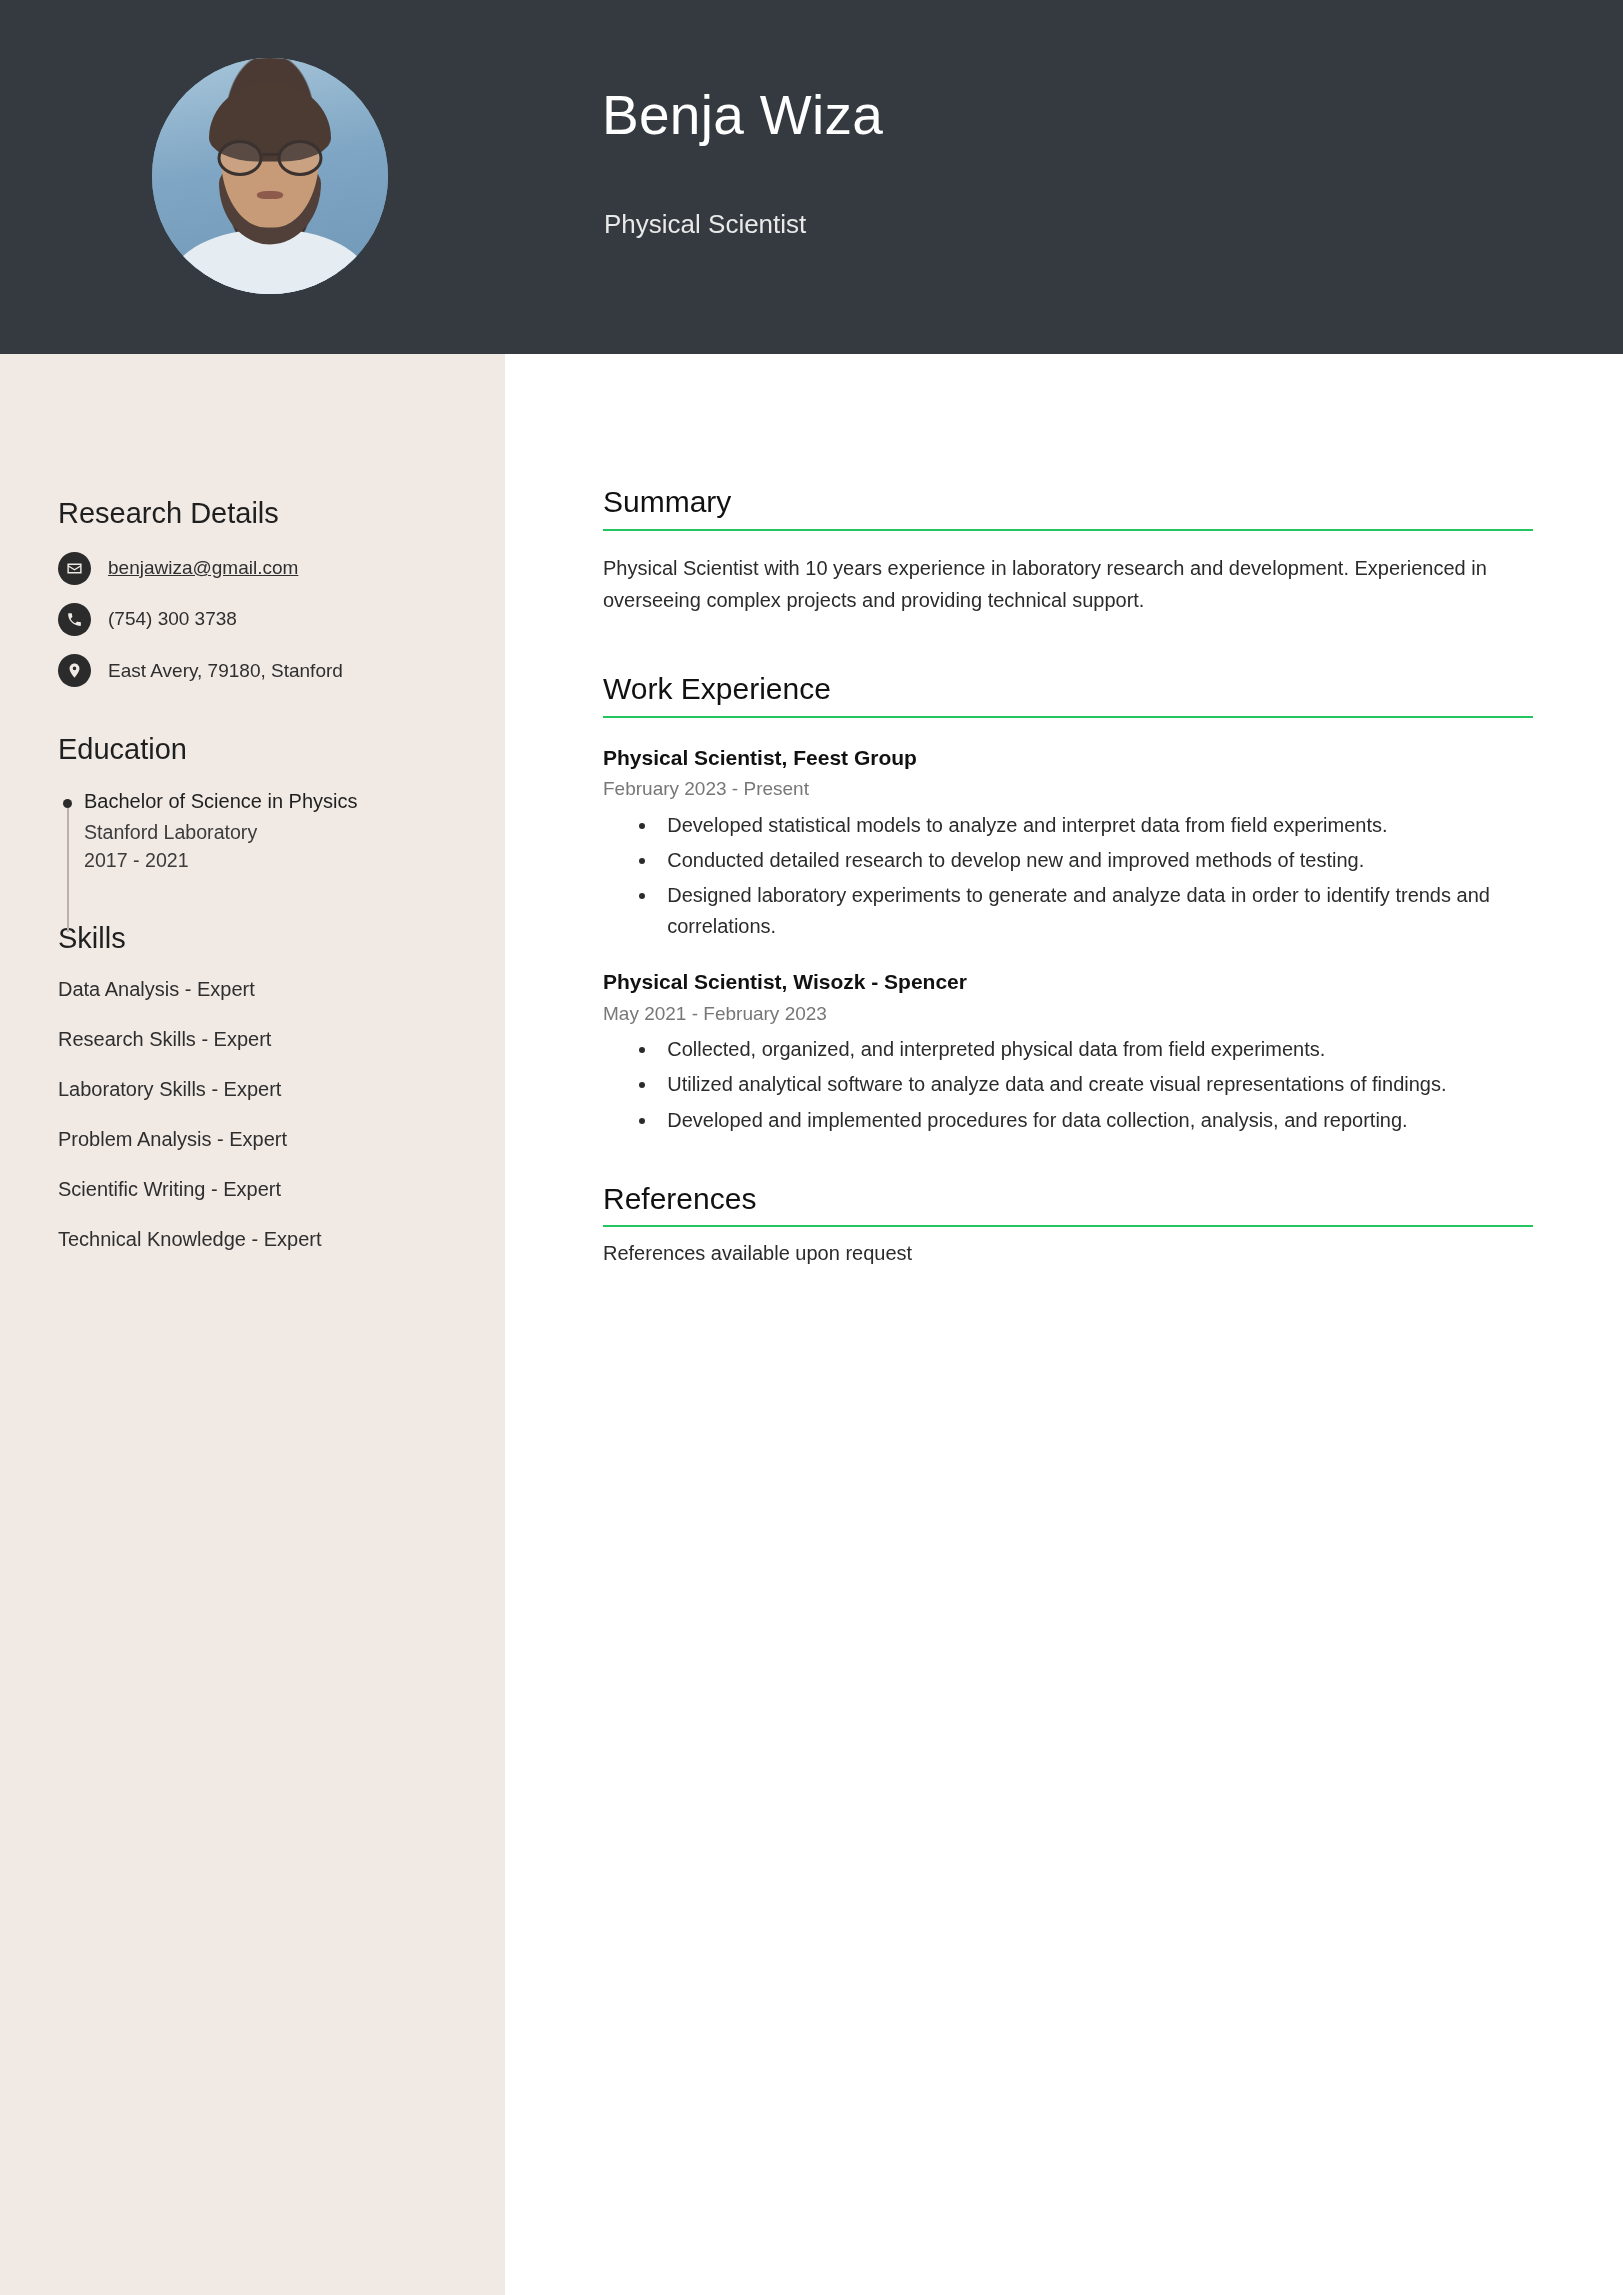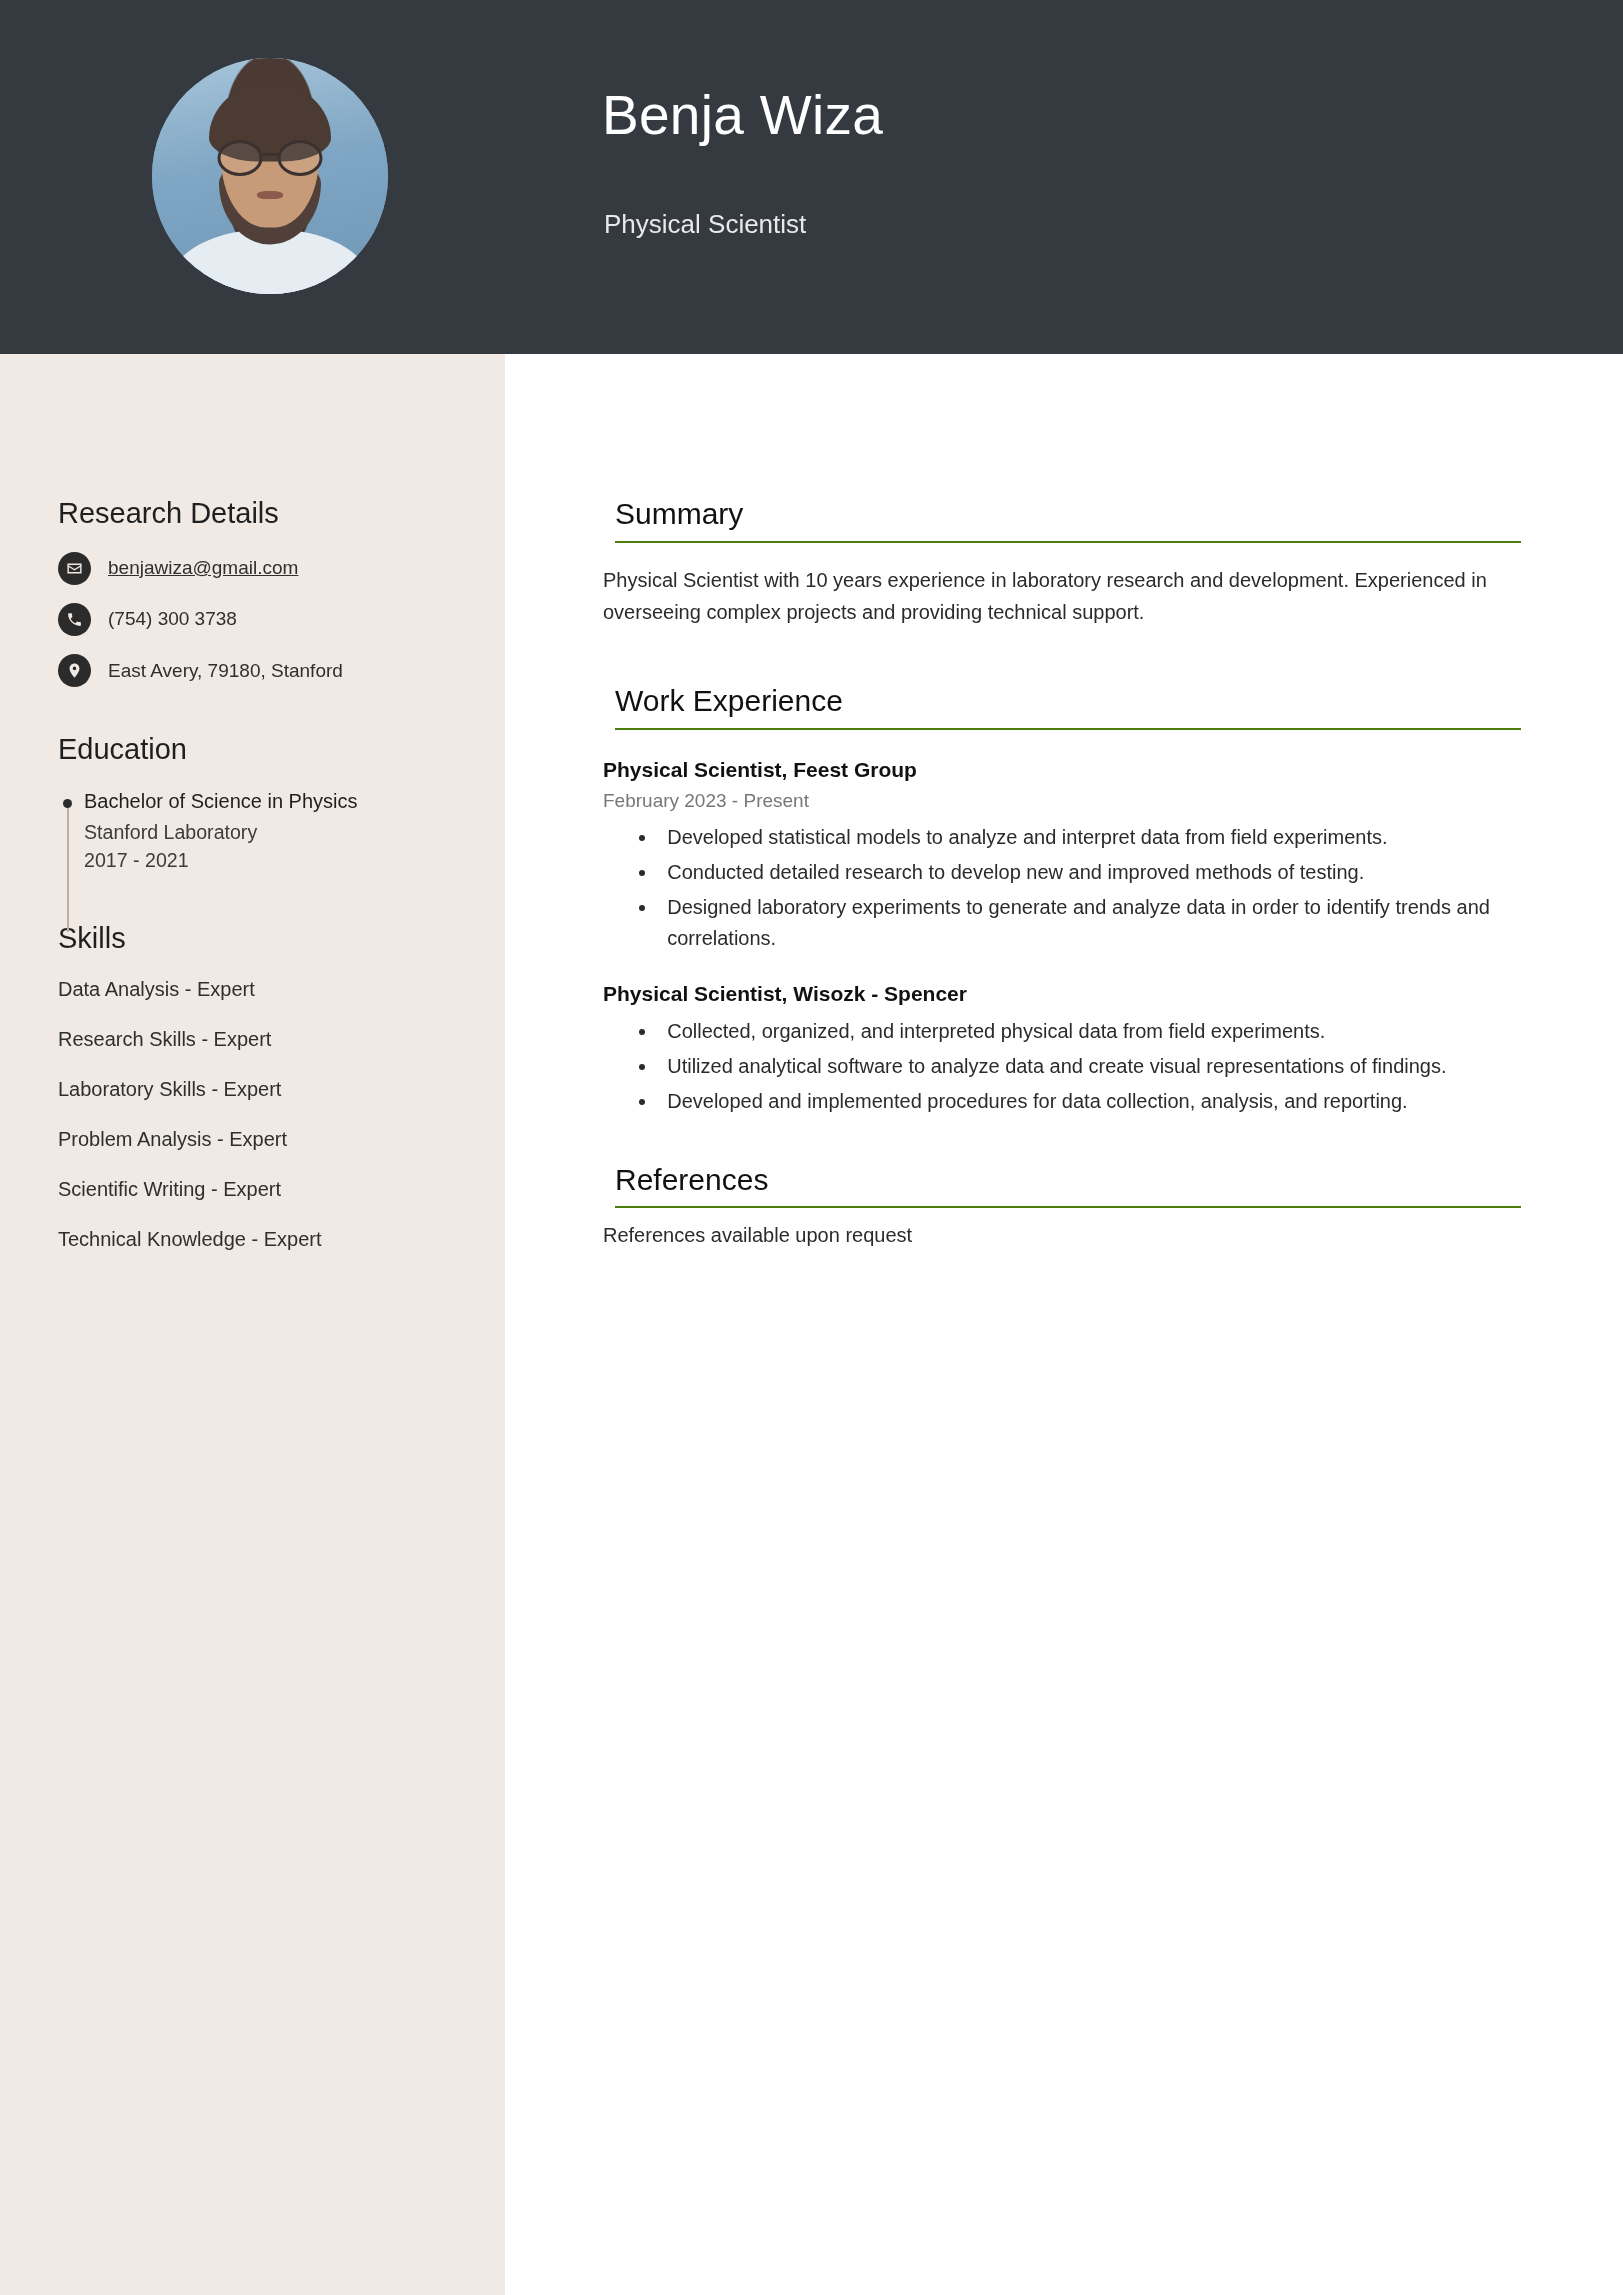--- a/index.html
+++ b/index.html
@@ -280,23 +280,23 @@
   .main-inner {
     position: absolute;
     left: 98px;
     top: 131px;
     width: 930px;
   }
   .section-heading-right {
     font-size: 30px;
     font-weight: 400;
     color: #111111;
-    margin: 12px;
+    margin: 0;
     padding-bottom: 10.5px;
-    border-bottom: 2px solid #4d7c0f;
+    border-bottom: 2px solid #22c55e;
     line-height: 1.1;
   }
   .summary-text {
     font-size: 20px;
     line-height: 1.62;
     color: #2b2b2b;
     margin-top: 21px;
   }
   .job {
     margin-top: 26px;
@@ -430,20 +430,21 @@
       <div class="job-dates">February 2023 - Present</div>
       <ul class="bullets">
         <li>Developed statistical models to analyze and interpret data from field experiments.</li>
         <li>Conducted detailed research to develop new and improved methods of testing.</li>
         <li>Designed laboratory experiments to generate and analyze data in order to identify trends and correlations.</li>
       </ul>
     </div>
 
     <div class="job">
       <div class="job-role">Physical Scientist, Wisozk - Spencer</div>
+      <div class="job-dates">May 2021 - February 2023</div>
       <ul class="bullets">
         <li>Collected, organized, and interpreted physical data from field experiments.</li>
         <li>Utilized analytical software to analyze data and create visual representations of findings.</li>
         <li>Developed and implemented procedures for data collection, analysis, and reporting.</li>
       </ul>
     </div>
 
     <h2 class="section-heading-right sec-gap-sm">References</h2>
     <p class="refs-text">References available upon request</p>
 

